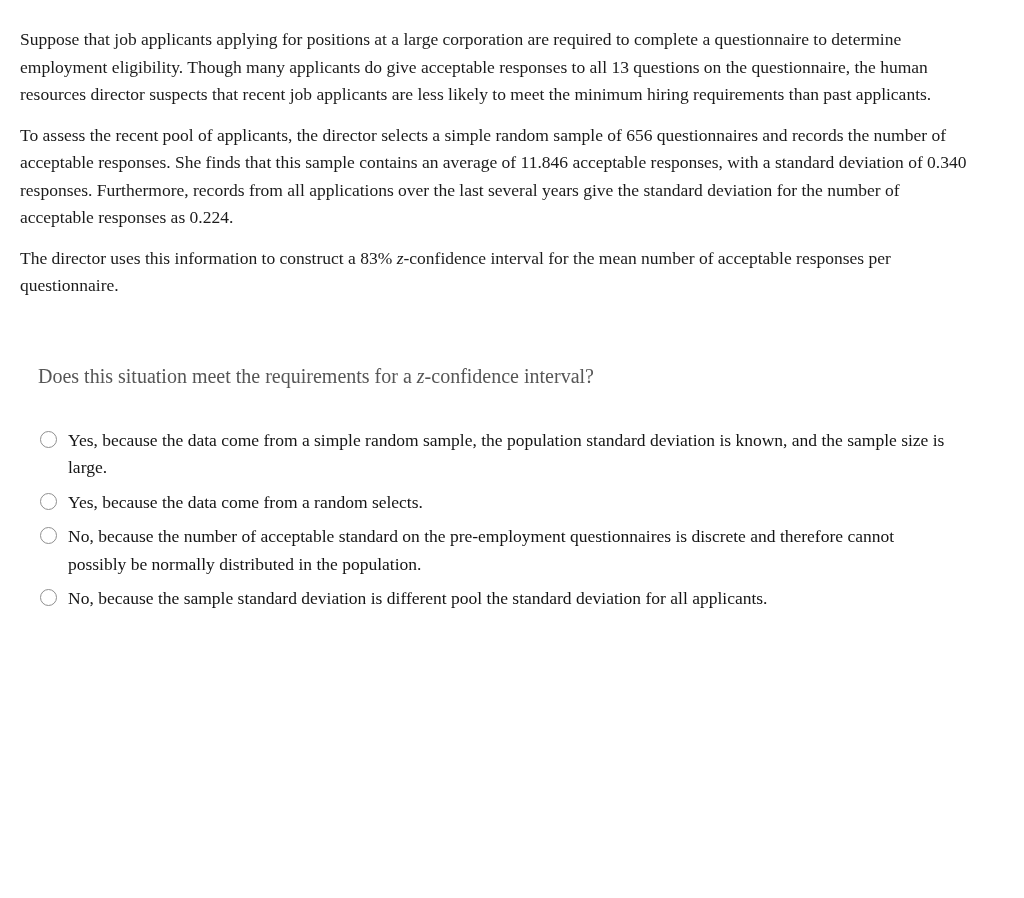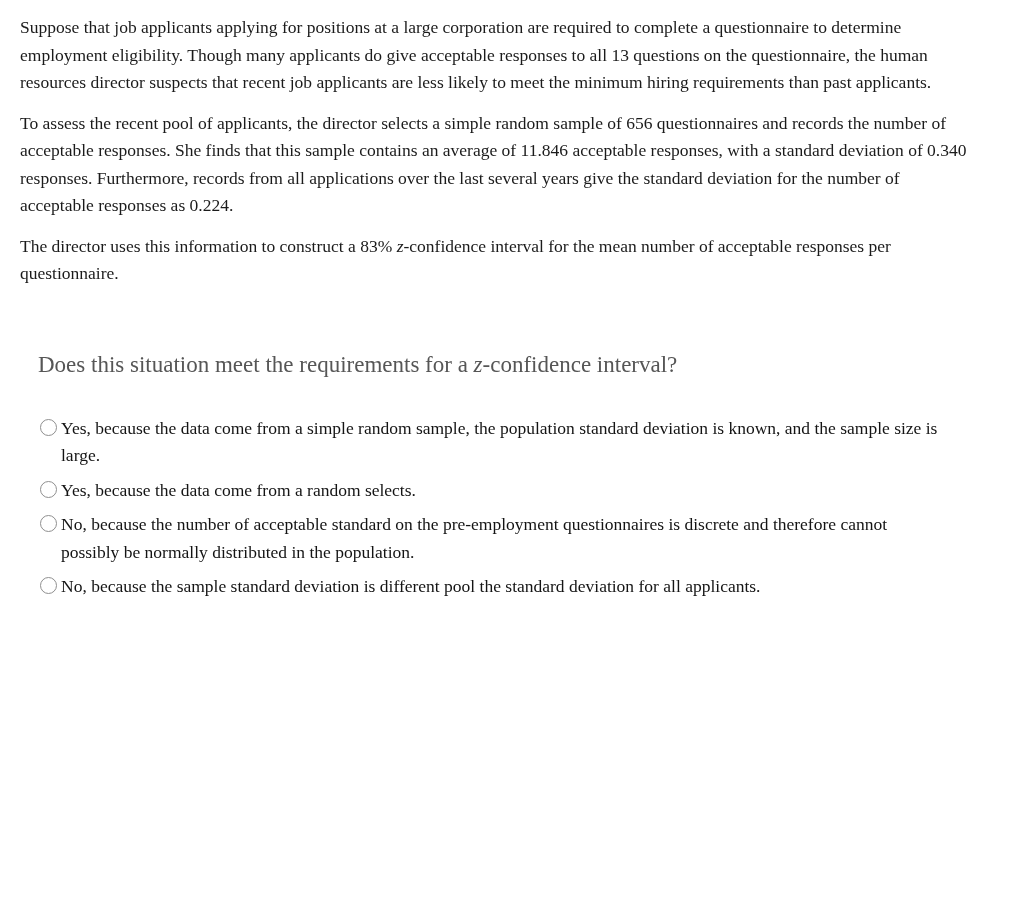--- a/index.html
+++ b/index.html
@@ -6,46 +6,46 @@
     margin: 0;
     padding: 0;
     background: #ffffff;
     font-family: "Liberation Serif", "DejaVu Serif", serif;
     color: #1b1b1b;
   }
   .page {
     width: 1024px;
     height: 898px;
     box-sizing: border-box;
-    padding: 14px 20px 0 20px;
+    padding: 26px 20px 0 20px;
     background: #ffffff;
     overflow: hidden;
   }
   .problem p {
     font-size: 17.5px;
     line-height: 27.5px;
     margin: 0 0 13px 0;
     max-width: 948px;
   }
   .z-italic { font-style: italic; }
   .question {
     margin-top: 63px;
     margin-left: 18px;
-    font-size: 23px;
+    font-size: 20px;
     line-height: 27px;
     color: #565656;
   }
   .options {
     margin-top: 37px;
     margin-left: 20px;
   }
   .option {
     display: flex;
     align-items: flex-start;
-    gap: 4px;
+    gap: 11px;
     margin-bottom: 7px;
     cursor: pointer;
   }
   .radio {
     box-sizing: border-box;
     width: 17px;
     height: 17px;
     border: 1.5px solid #8f8f8f;
     border-radius: 50%;
     background: #ffffff;

